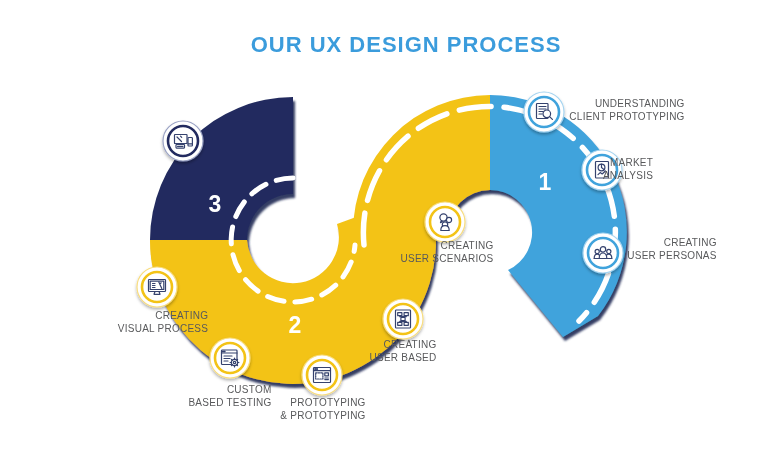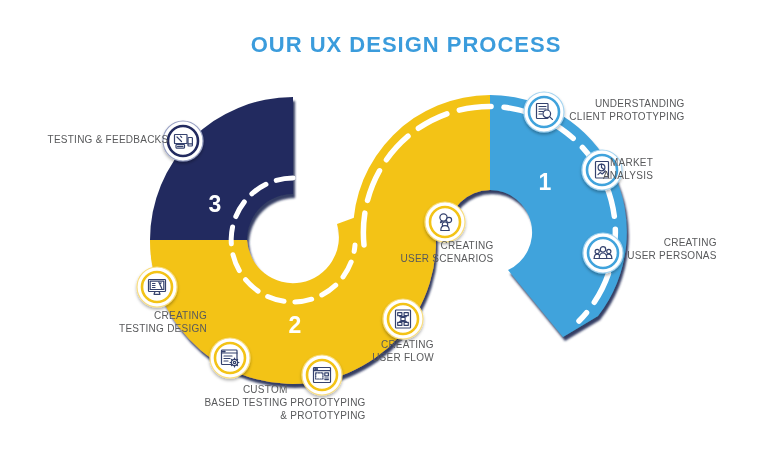--- a/index.html
+++ b/index.html
@@ -27,21 +27,21 @@
   .ico .fw{fill:#fff;}
   .lbl{position:absolute;transform:translateX(-50%);text-align:right;
        font-size:10px;line-height:12.5px;font-weight:normal;color:#58595B;
        letter-spacing:.25px;white-space:nowrap;}
   .lbl-0{left:627px;top:98px}
   .lbl-1{left:628px;top:157px}
   .lbl-2{left:672px;top:237px}
   .lbl-3{left:447px;top:240px}
   .lbl-4{left:403px;top:339px}
   .lbl-5{left:323px;top:397px}
-  .lbl-6{left:246px;top:384px}
+  .lbl-6{left:230px;top:384px}
   .lbl-7{left:163px;top:310px}
   .lbl-8{left:108px;top:134px}
 </style>
 </head>
 <body>
 
 <div id="stage">
 
   <div class="title">OUR UX DESIGN PROCESS</div>
 
@@ -197,31 +197,30 @@
   <div class="lbl lbl-2">
     <div>CREATING</div>
     <div>USER PERSONAS</div>
   </div>
   <div class="lbl lbl-3">
     <div>CREATING</div>
     <div>USER SCENARIOS</div>
   </div>
   <div class="lbl lbl-4">
     <div>CREATING</div>
-    <div>USER FLOW</div>
+    <div>USER BASED</div>
   </div>
   <div class="lbl lbl-5">
     <div>PROTOTYPING</div>
     <div>&amp; PROTOTYPING</div>
   </div>
   <div class="lbl lbl-6">
     <div>CUSTOM</div>
     <div>BASED TESTING</div>
   </div>
   <div class="lbl lbl-7">
     <div>CREATING</div>
-    <div>TESTING DESIGN</div>
+    <div>VISUAL PROCESS</div>
   </div>
   <div class="lbl lbl-8">
-    <div>TESTING &amp; FEEDBACKS</div>
   </div>
 
 </div>
 
 </body></html>

